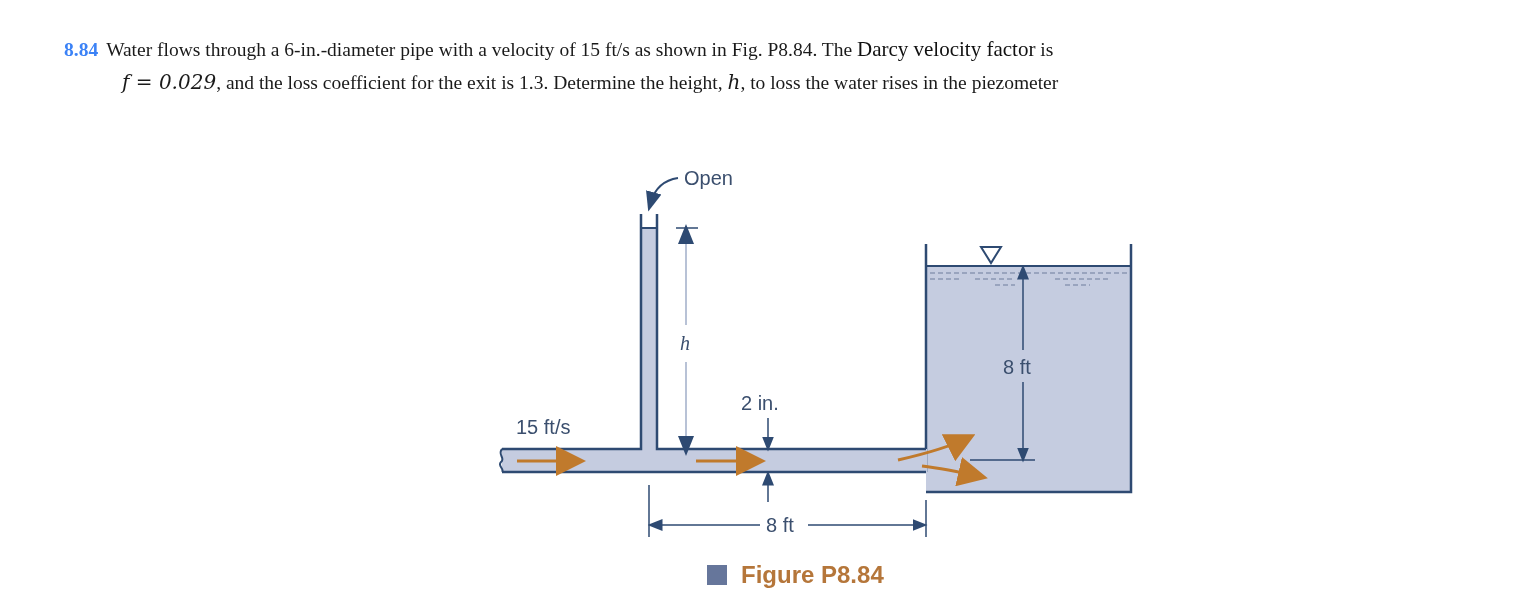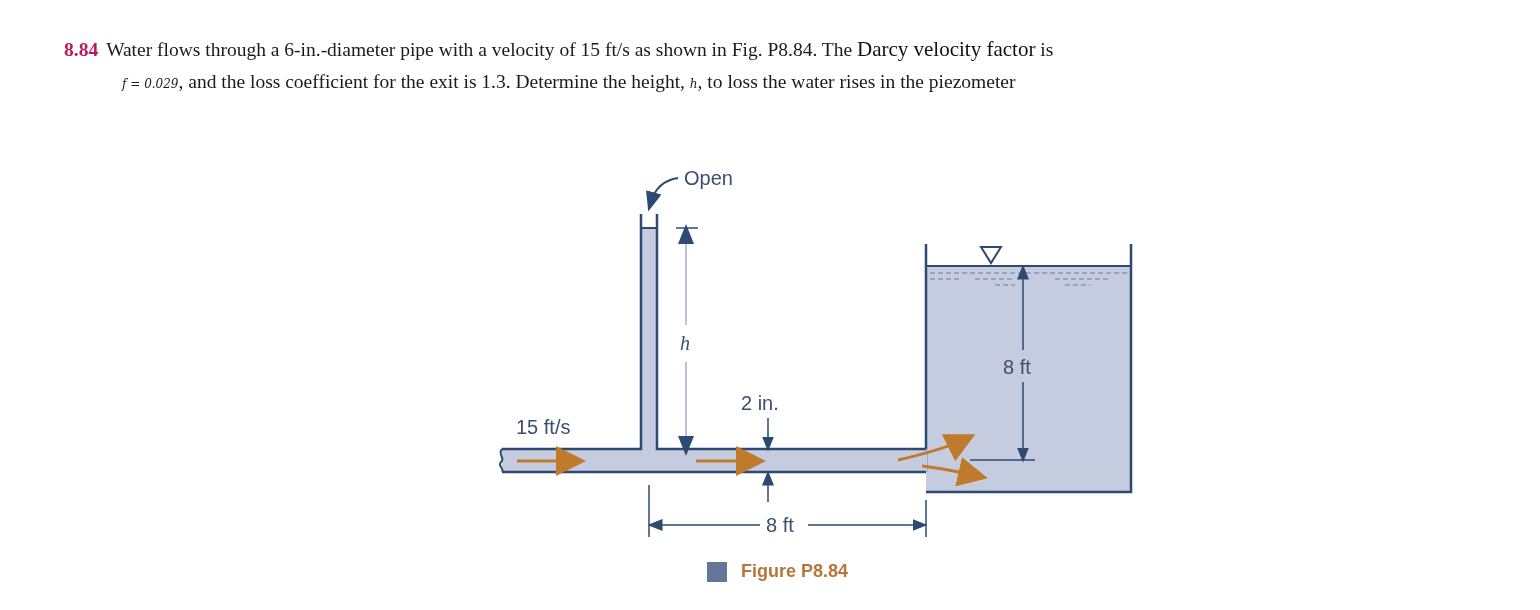--- a/index.html
+++ b/index.html
@@ -2,31 +2,31 @@
 <html><head>
 <meta charset="utf-8">
 <style>
   html, body { margin:0; padding:0; background:#ffffff; }
   body { width:1540px; height:610px; position:relative; overflow:hidden; }
   .problem {
     position:absolute; left:64px; top:33px; width:1430px;
     font-family:"Liberation Serif", serif; font-size:19.5px; color:#1a1a1a;
     line-height:32px;
   }
-  .problem .num { color:#be185d; font-weight:bold; margin-right:8px; }
+  .problem .num { color:#3b82f6; font-weight:bold; margin-right:8px; }
   .problem .line { white-space:nowrap; }
   .problem .indent1 { padding-left:58px; }
   .problem .indent2 { padding-left:58px; }
-  .problem .math { font-style:italic; font-family:"DejaVu Serif", serif; font-size:12px; }
+  .problem .math { font-style:italic; font-family:"DejaVu Serif", serif; font-size:20px; }
   .problem .sans { font-family:"Liberation Serif", serif; font-size:21px; color:#111; }
   .fig { position:absolute; left:0; top:0; }
   .lbl { font-family:"Liberation Sans", sans-serif; fill:#3b4f6e; font-size:20px; }
   .cap { position:absolute; left:707px; top:561px; display:flex; align-items:center; }
   .cap .sq { width:20px; height:20px; background:#66769b; margin-right:14px; }
-  .cap .txt { font-family:"Liberation Sans", sans-serif; font-weight:bold; font-size:18px; color:#b5763a; }
+  .cap .txt { font-family:"Liberation Sans", sans-serif; font-weight:bold; font-size:24px; color:#b5763a; }
 </style>
 </head>
 <body>
 
 <div class="problem">
   <div class="line">
     <span class="num">8.84</span><span>Water flows through a 6-in.-diameter pipe with a velocity of 15 ft/s as shown in Fig. P8.84. The </span><span class="sans">Darcy velocity factor</span><span> is</span>
   </div>
   <div class="line indent1">
     <span class="math">f = 0.029</span><span>, and the loss coefficient for the exit is 1.3. Determine the height, </span><span class="math">h</span><span>, to loss the water rises in the piezometer</span>

